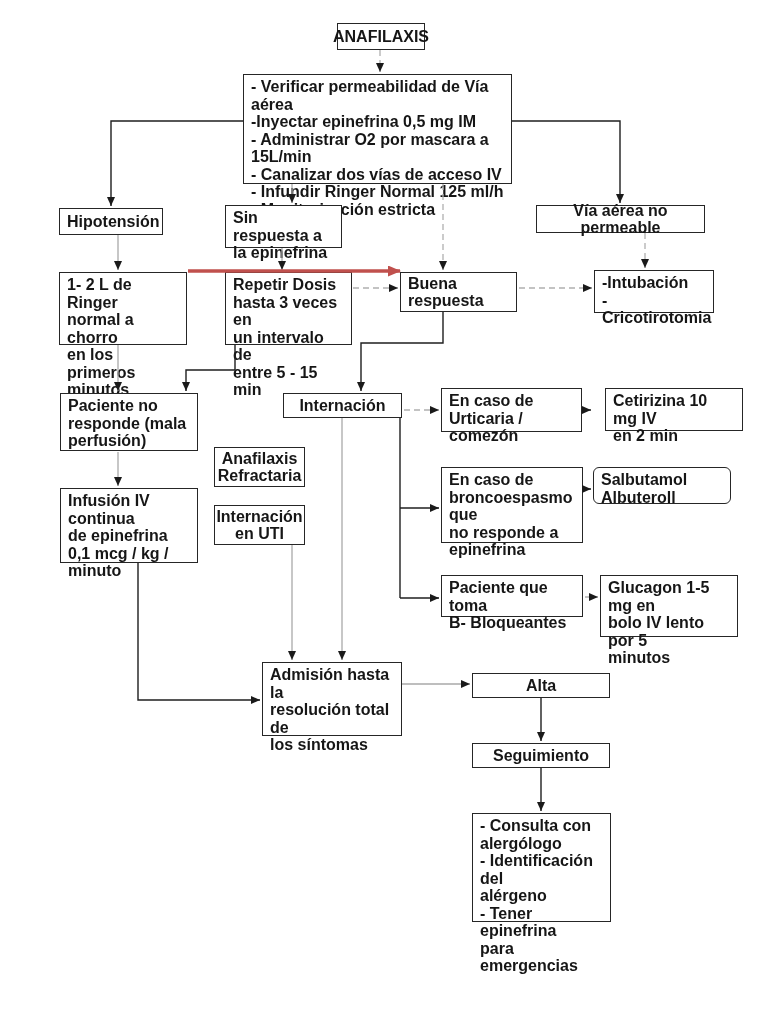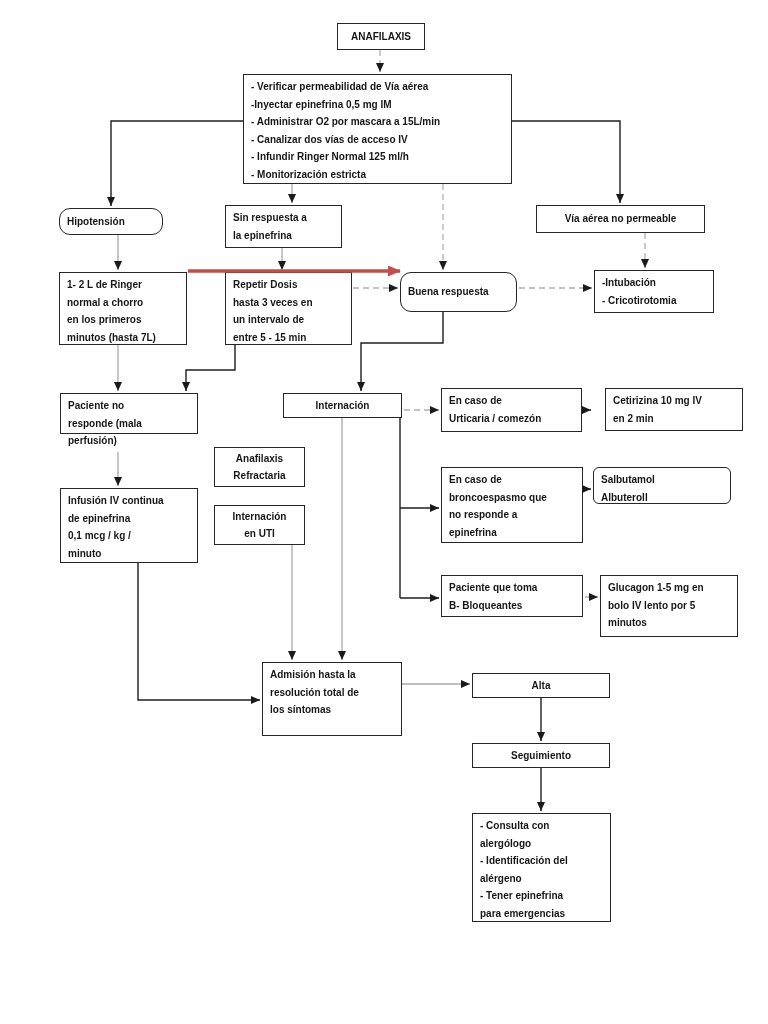--- a/index.html
+++ b/index.html
@@ -3,25 +3,25 @@
 <meta charset="utf-8">
 <style>
   html,body { margin:0; padding:0; background:#ffffff; }
   #page {
     position:relative; width:768px; height:1024px; background:#ffffff;
     font-family:"Liberation Sans", sans-serif; overflow:hidden;
   }
   .node {
     position:absolute; box-sizing:border-box; background:#ffffff;
     border:1.7px solid #262626; color:#161616;
-    font-weight:700; font-size:10px; line-height:17.5px;
+    font-weight:700; font-size:16px; line-height:17.5px;
     white-space:pre-line; padding:3px 7px 0;
   }
   .c  { display:flex; align-items:center; justify-content:center; text-align:center; padding:0 4px; }
-  .vc { display:flex; align-items:center; padding-top:0; padding-bottom:0;border-radius:11px; }
+  .vc { display:flex; align-items:center; padding-top:0; padding-bottom:0; }
   #wires { position:absolute; left:0; top:0; pointer-events:none; }
   .blk { stroke:#1f1f1f; stroke-width:1.4; fill:none; }
   .gry { stroke:#a9a9a9; stroke-width:1.3; fill:none; }
   .dsh { stroke:#b0b0b0; stroke-width:1.3; fill:none; stroke-dasharray:6 4; }
   .red { stroke:#c0504d; stroke-width:3.6; fill:none; }
 </style>
 </head>
 <body>
 
 <div id="page">
@@ -41,21 +41,21 @@
 normal a chorro
 en los primeros
 minutos (hasta 7L)</div>
   <div class="node" style="left:225px; top:272px; width:127px; height:73px;">Repetir Dosis
 hasta 3 veces en
 un intervalo de
 entre 5 - 15 min</div>
   <div class="node vc" style="left:400px; top:272px; width:117px; height:40px;">Buena respuesta</div>
   <div class="node" style="left:594px; top:270px; width:120px; height:43px;">-Intubación
 - Cricotirotomia</div>
-  <div class="node" style="left:60px;  top:393px; width:138px; height:41px;">Paciente no
+  <div class="node" style="left:60px;  top:393px; width:138px; height:58px;">Paciente no
 responde (mala
 perfusión)</div>
   <div class="node c" style="left:283px; top:393px; width:119px; height:25px;">Internación</div>
   <div class="node" style="left:441px; top:388px; width:141px; height:44px;">En caso de
 Urticaria / comezón</div>
   <div class="node" style="left:593px; top:388px; width:138px; height:43px;margin-left:12px;">Cetirizina 10 mg IV
 en 2 min</div>
   <div class="node c" style="left:214px; top:447px; width:91px;  height:40px;">Anafilaxis
 Refractaria</div>
   <div class="node" style="left:441px; top:467px; width:142px; height:76px;">En caso de

